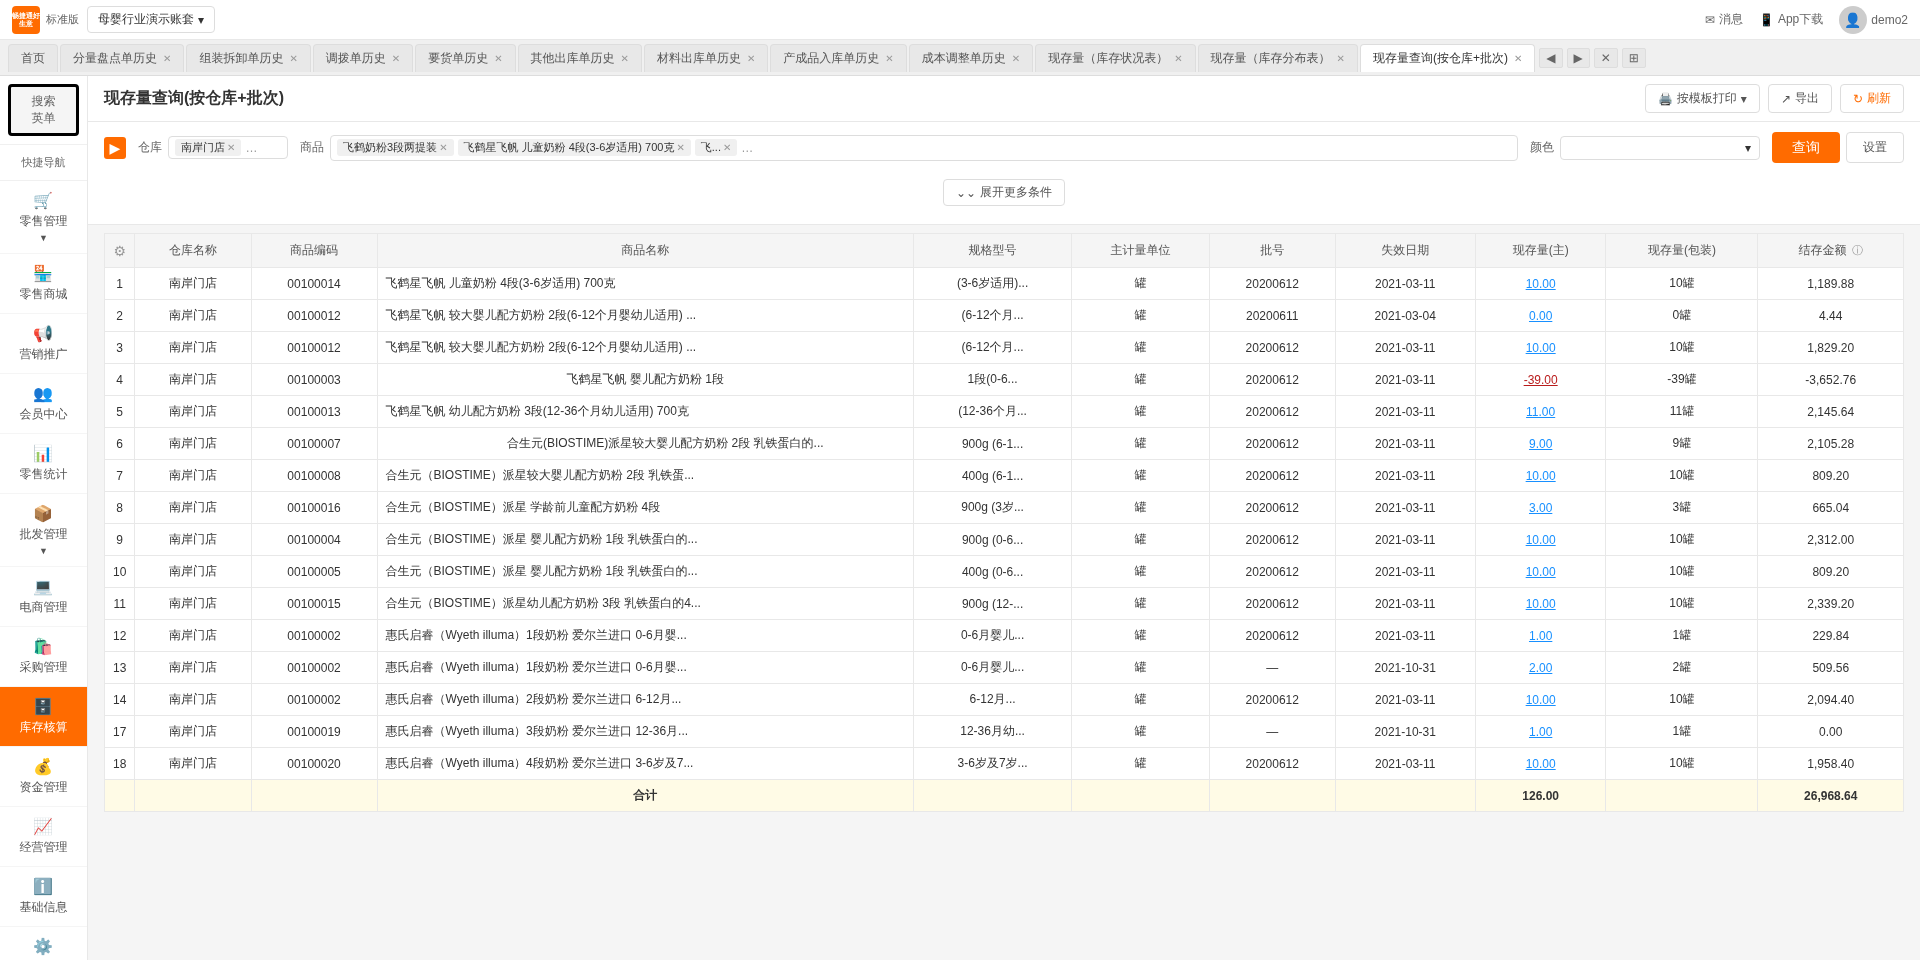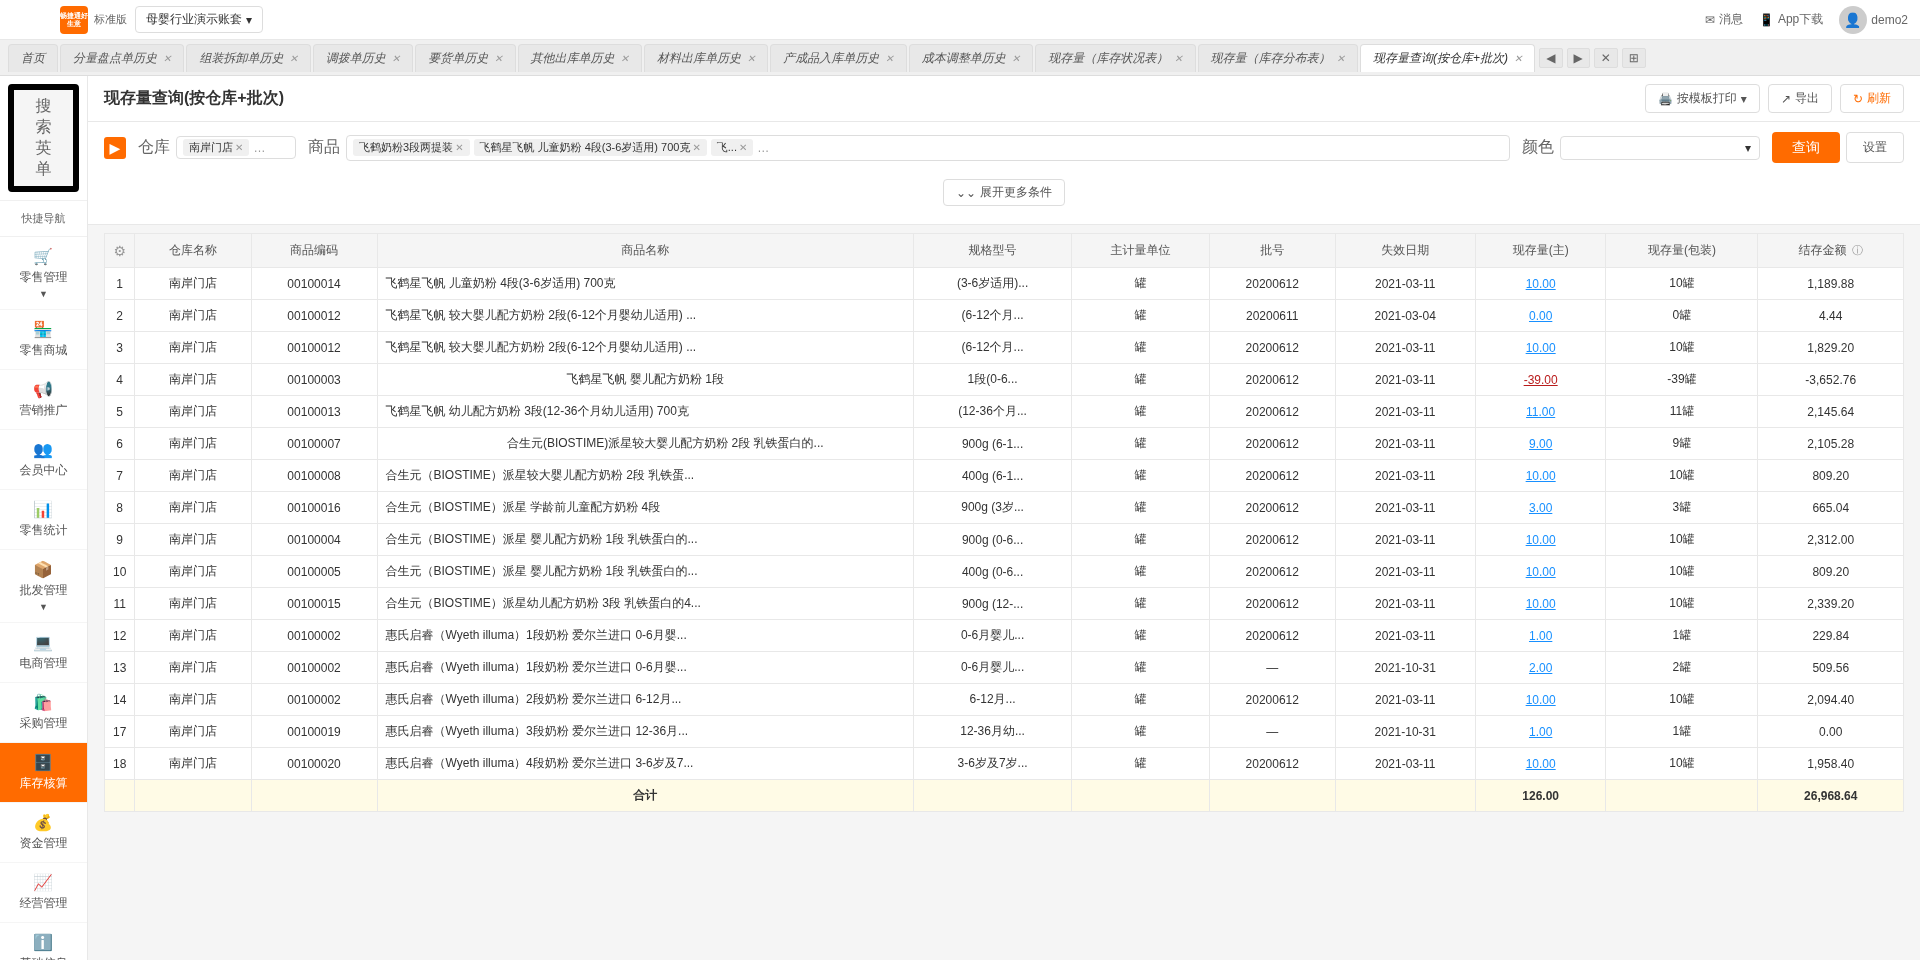--- a/index.html
+++ b/index.html
@@ -9,21 +9,21 @@
     .top-bar {
       height: 40px;
       background: #fff;
       display: flex;
       align-items: center;
       padding: 0 12px;
       border-bottom: 1px solid #e8e8e8;
       justify-content: space-between;
     }
     .top-bar-left { display: flex; align-items: center; gap: 8px; }
-    .logo-area { display: flex; align-items: center; gap: 6px; margin-left: 48px; }
+    .logo-area { display: flex; align-items: center; gap: 6px; }
     .logo-icon { width: 28px; height: 28px; background: #ff6b00; border-radius: 4px; display: flex; align-items: center; justify-content: center; color: white; font-size: 10px; font-weight: bold; }
     .logo-text { font-size: 11px; color: #666; line-height: 1.2; }
     .workspace-selector { display: flex; align-items: center; gap: 4px; padding: 4px 10px; border: 1px solid #ddd; border-radius: 4px; cursor: pointer; font-size: 12px; color: #333; background: #fff; }
     .top-bar-right { display: flex; align-items: center; gap: 16px; }
     .top-bar-right-item { display: flex; align-items: center; gap: 4px; cursor: pointer; color: #666; font-size: 12px; }
     .avatar { width: 28px; height: 28px; border-radius: 50%; background: #ccc; display: flex; align-items: center; justify-content: center; overflow: hidden; }
 
     
     .tab-bar {
       height: 36px;
@@ -44,21 +44,20 @@
       background: #e8e8e8;
       border-radius: 4px 4px 0 0;
       cursor: pointer;
       font-size: 12px;
       color: #555;
       gap: 6px;
       height: 28px;
       border: 1px solid #ddd;
       border-bottom: none;
       flex-shrink: 0;
-      font-style: italic;
     }
     .tab-item.active {
       background: #fff;
       color: #333;
       border-color: #ddd;
     }
     .tab-item .close-icon { color: #999; font-size: 10px; }
     .tab-nav-btn { padding: 2px 6px; cursor: pointer; color: #666; background: #e8e8e8; border: 1px solid #ddd; border-radius: 2px; margin-left: 2px; }
 
     
@@ -68,21 +67,21 @@
     .sidebar {
       width: 88px;
       background: #fff;
       border-right: 1px solid #e8e8e8;
       display: flex;
       flex-direction: column;
       overflow-y: auto;
       flex-shrink: 0;
     }
     .sidebar-search { padding: 8px; border-bottom: 1px solid #f0f0f0; }
-    .sidebar-search-btn { width: 100%; padding: 6px 20px; background: #f5f5f5; border: 6px solid #000000; border-radius: 4px; cursor: pointer; font-size: 16px; color: #666; text-align: center; }
+    .sidebar-search-btn { width: 100%; padding: 6px 20px; background: #f5f5f5; border: 3px solid #000000; border-radius: 4px; cursor: pointer; font-size: 12px; color: #666; text-align: center; }
     .sidebar-nav { padding: 4px 0; border-bottom: 1px solid #f0f0f0; }
     .sidebar-nav-btn { width: 100%; padding: 6px 4px; background: none; border: none; cursor: pointer; font-size: 11px; color: #666; text-align: center; }
     .sidebar-item {
       padding: 10px 4px;
       text-align: center;
       cursor: pointer;
       color: #555;
       font-size: 12px;
       border-bottom: 1px solid #f5f5f5;
       display: flex;
@@ -114,21 +113,21 @@
     .btn-refresh { display: flex; align-items: center; gap: 4px; padding: 5px 12px; border: 1px solid #ddd; border-radius: 4px; cursor: pointer; background: #fff; color: #ff6b00; font-size: 12px; }
 
     
     .filter-area {
       background: #fff;
       padding: 10px 16px;
       border-bottom: 1px solid #e8e8e8;
     }
     .filter-row { display: flex; align-items: center; gap: 12px; margin-bottom: 8px; flex-wrap: wrap; }
     .filter-group { display: flex; align-items: center; gap: 6px; }
-    .filter-label { font-size: 16px; color: #666; white-space: nowrap; }
+    .filter-label { font-size: 12px; color: #666; white-space: nowrap; }
     .filter-tag-container { display: flex; align-items: center; gap: 4px; flex-wrap: wrap; min-width: 120px; padding: 2px 6px; border: 1px solid #ddd; border-radius: 4px; background: #fff; }
     .filter-tag { display: flex; align-items: center; gap: 2px; background: #f0f0f0; padding: 1px 6px; border-radius: 3px; font-size: 11px; color: #333; }
     .filter-tag .tag-close { cursor: pointer; color: #999; font-size: 10px; }
     .filter-dots { color: #999; font-size: 12px; cursor: pointer; }
     .filter-product-tags { display: flex; align-items: center; gap: 4px; flex: 1; border: 1px solid #ddd; border-radius: 4px; padding: 2px 6px; min-height: 26px; }
     .expand-btn { display: flex; align-items: center; gap: 4px; padding: 4px 12px; border: 1px solid #ddd; border-radius: 4px; cursor: pointer; background: #fff; color: #555; font-size: 12px; margin: 4px auto; }
     .color-filter { display: flex; align-items: center; gap: 6px; }
     .color-dropdown { display: flex; align-items: center; gap: 4px; padding: 4px 8px; border: 1px solid #ddd; border-radius: 4px; background: #fff; cursor: pointer; min-width: 200px; justify-content: space-between; }
     .btn-query { padding: 6px 20px; background: #ff6b00; color: white; border: none; border-radius: 4px; cursor: pointer; font-size: 14px; }
     .btn-settings { padding: 6px 16px; background: #fff; color: #555; border: 1px solid #ddd; border-radius: 4px; cursor: pointer; font-size: 12px; }

